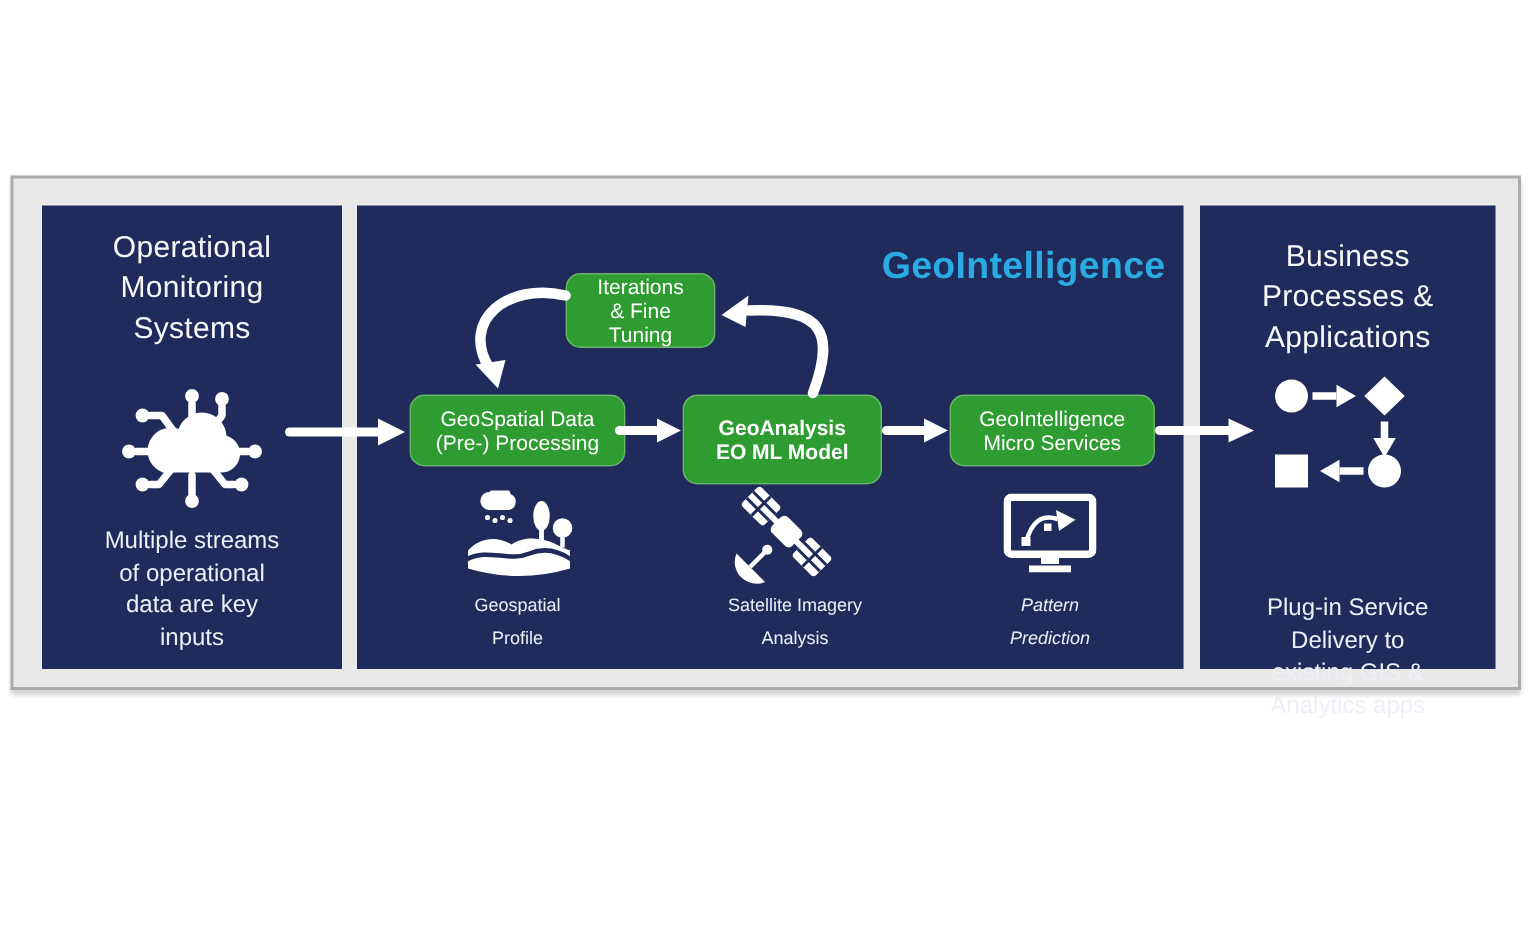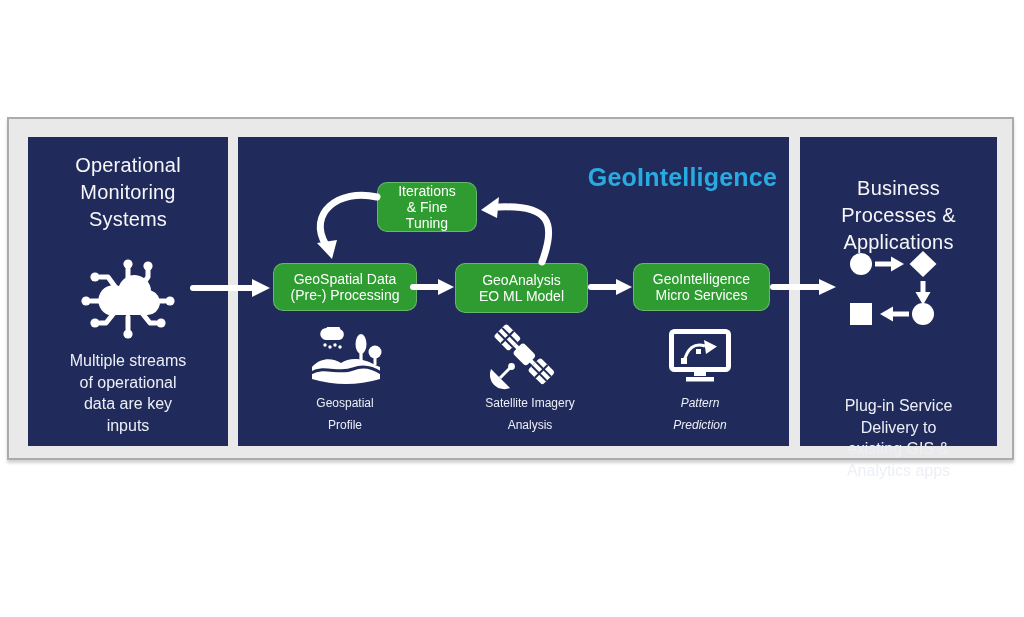--- a/index.html
+++ b/index.html
@@ -97,21 +97,21 @@
 
   <div class="panel panel-mid">
     <div class="geo-title">GeoIntelligence</div>
   </div>
 
   <div class="gbox ml" style="left:377px;top:182px;width:100px;height:50px;">Iterations
 &amp; Fine
 Tuning</div>
   <div class="gbox ml" style="left:273px;top:263px;width:144px;height:48px;">GeoSpatial Data
 (Pre-) Processing</div>
-  <div class="gbox ml" style="left:455px;top:263px;width:133px;height:50px;">GeoAnalysis
+  <div class="gbox ml" style="left:455px;top:263px;width:133px;height:60px;font-weight:bold;">GeoAnalysis
 EO ML Model</div>
   <div class="gbox ml" style="left:633px;top:263px;width:137px;height:48px;">GeoIntelligence
 Micro Services</div>
 
   <svg class="icon" style="left:309px;top:327px;" width="74" height="60" viewBox="0 0 74 60">
     <g fill="#fff">
       <path d="M17 13 h13 a5.5 5.5 0 0 0 1.5 -10.5 a7.5 7.5 0 0 0 -14 -1.5 A6 6 0 0 0 17 13 z"></path>
       <circle cx="16" cy="18" r="1.7"></circle>
         <circle cx="21" cy="20" r="1.7"></circle>
         <circle cx="26" cy="18" r="1.7"></circle>
@@ -161,21 +161,21 @@
   </svg>
 
   <div class="feature-label ml" style="left:275px;top:393px;width:140px;">Geospatial
 Profile</div>
   <div class="feature-label ml" style="left:440px;top:393px;width:180px;">Satellite Imagery
 Analysis</div>
   <div class="feature-label ml" style="left:630px;top:393px;width:140px;font-style:italic;">Pattern
 Prediction</div>
 
   <div class="panel panel-right">
-    <div class="panel-title ml" style="top:21px;margin-top:17px;">Business
+    <div class="panel-title ml" style="top:21px;">Business
 Processes &amp;
 Applications</div>
     <div class="panel-body ml" style="top:222px;margin-top:36px;">Plug-in Service
 Delivery to
 existing GIS &amp;
 Analytics apps</div>
   </div>
 
   <svg class="icon" style="left:847px;top:250px;" width="104" height="78" viewBox="0 0 104 78">
     <g fill="#fff" stroke="none">

